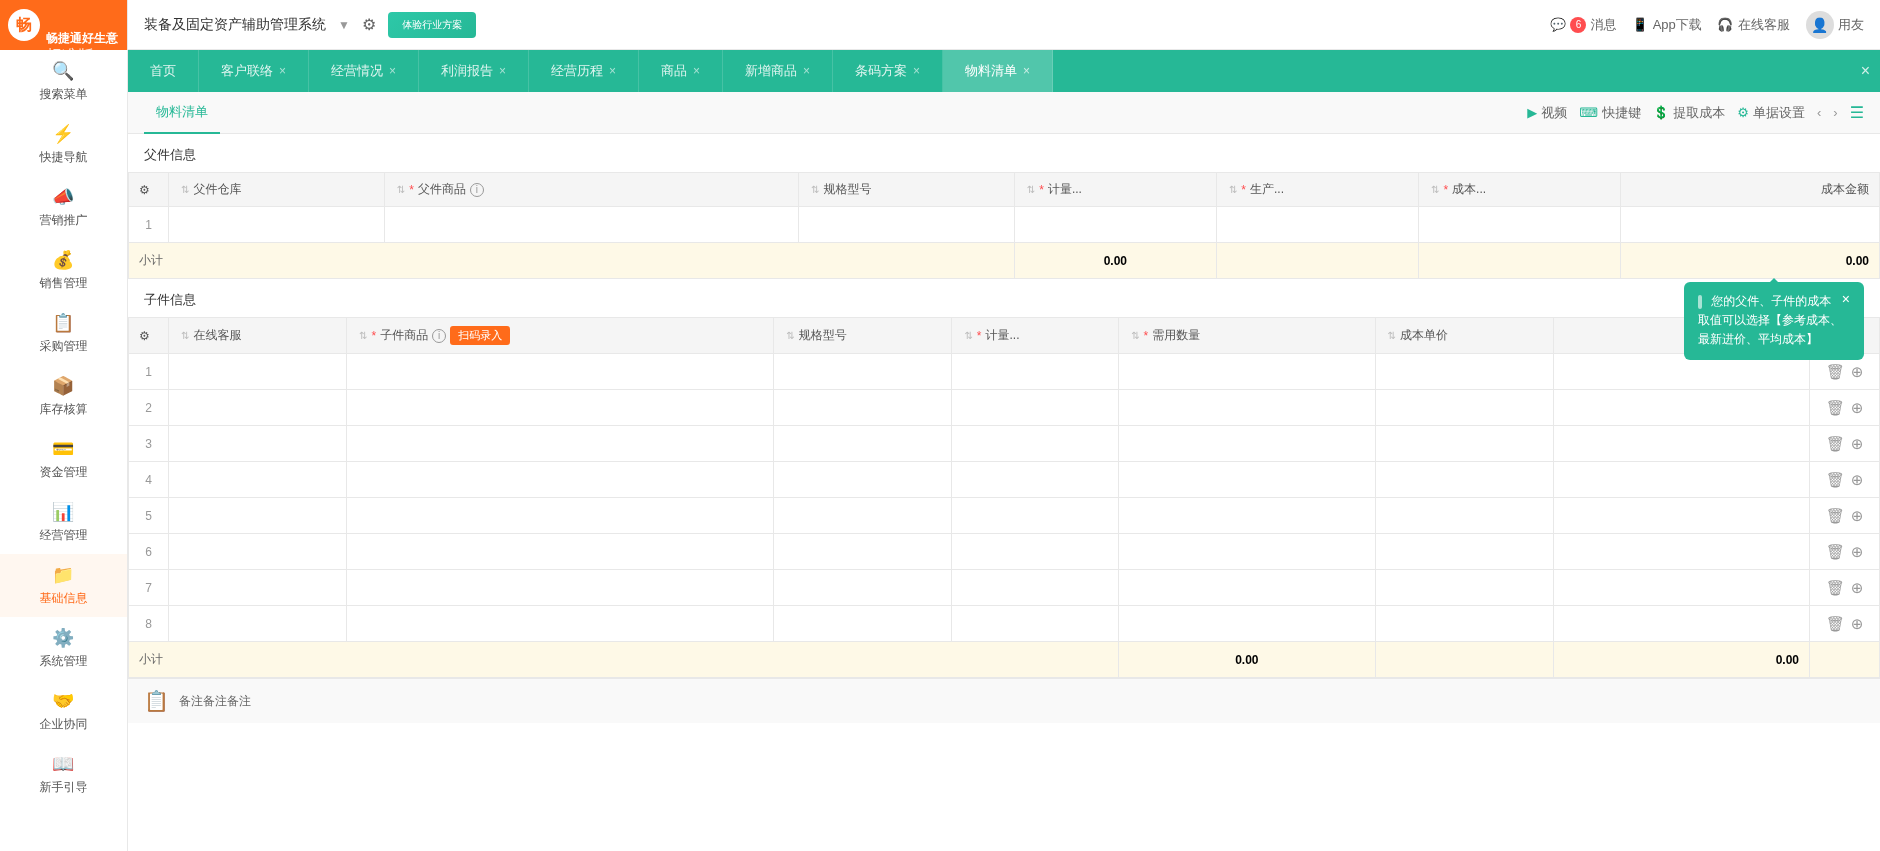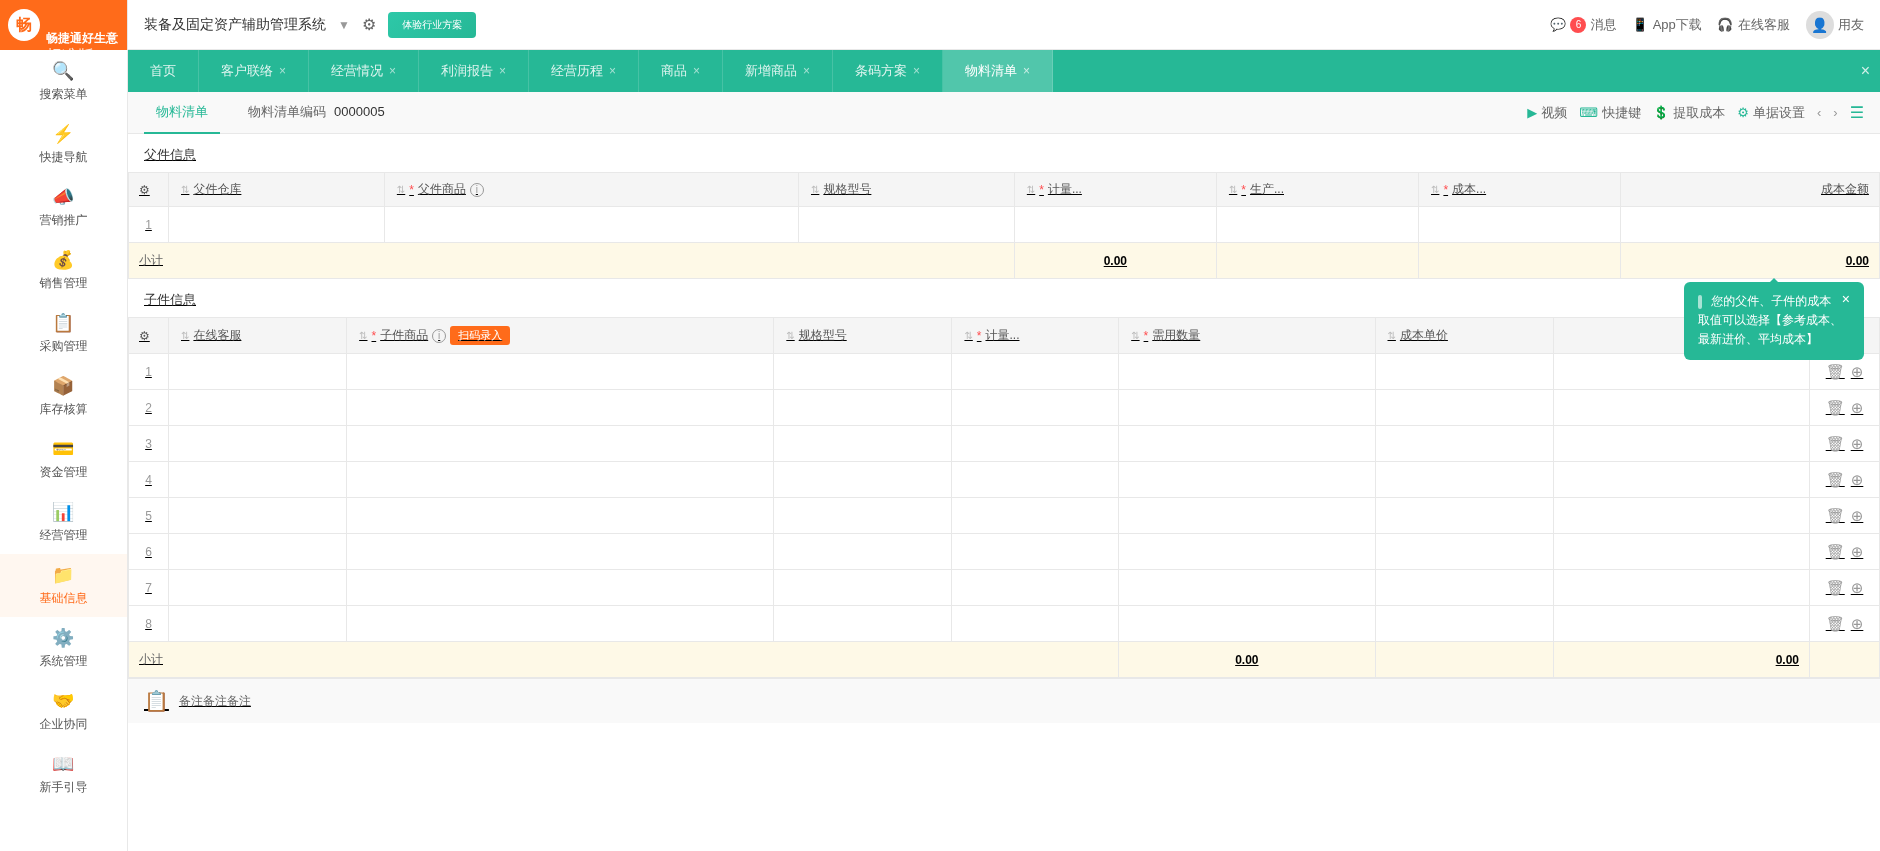--- a/index.html
+++ b/index.html
@@ -149,21 +149,20 @@
     .sub-header-right { margin-left: auto; display: flex; align-items: center; gap: 12px; color: #666; font-size: 13px; }
     .sub-header-right-item { display: flex; align-items: center; gap: 4px; cursor: pointer; }
     .green-icon { color: #26b896; }
 
     
     .content {
       flex: 1;
       overflow-y: auto;
       padding: 0;
       background: #fff;
-      text-decoration: underline;
     }
 
     
     .section-header {
       padding: 12px 16px 8px;
       font-size: 13px;
       font-weight: 500;
       color: #333;
     }
 
@@ -408,24 +407,20 @@
       <div class="nav-tab active">
         <span>物料清单</span>
         <span class="close-x">×</span>
       </div>
       <span class="nav-close-all">×</span>
     </div>
 
   <div class="sub-header">
     <div class="sub-tab active">
       <span>物料清单</span>
-    </div>
-    <div class="sub-tab">
-      <span>物料清单编码</span>
-      <span style="margin-left:8px; color:#333;">0000005</span>
     </div>
     <div class="sub-header-right">
       <div class="sub-header-right-item">
         <span class="green-icon">▶</span>
         <span>视频</span>
       </div>
       <div class="sub-header-right-item">
         <span class="green-icon">⌨</span>
         <span>快捷键</span>
       </div>

